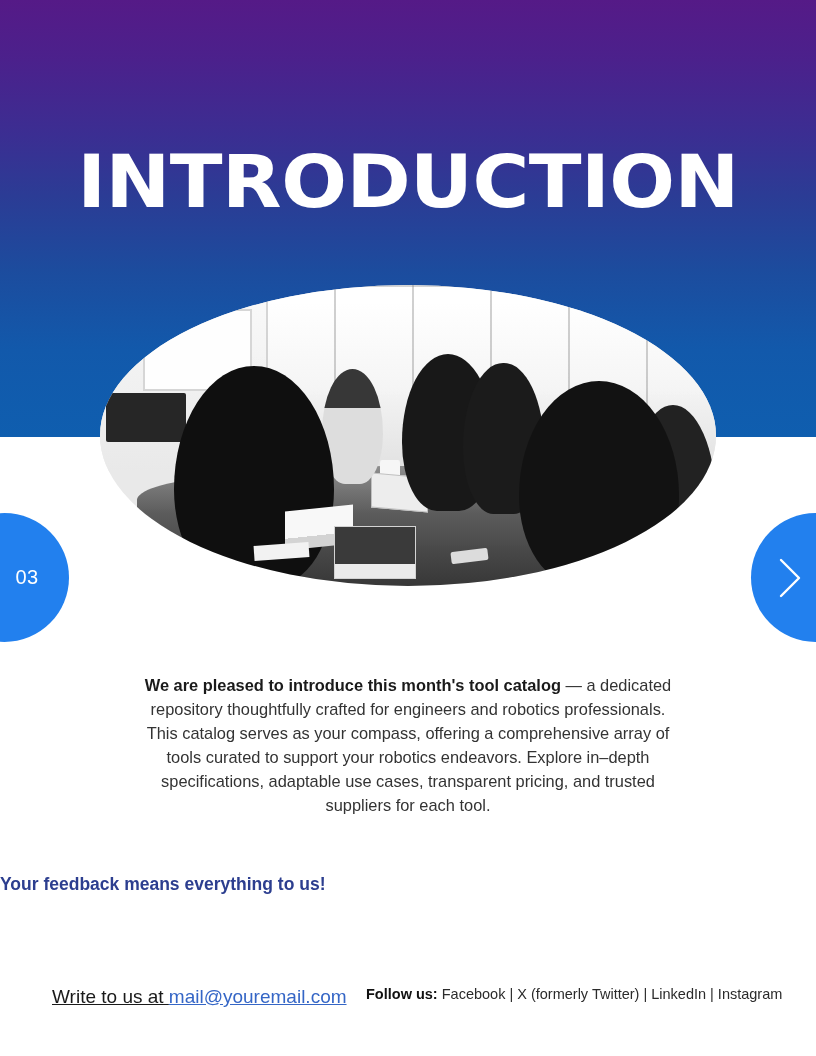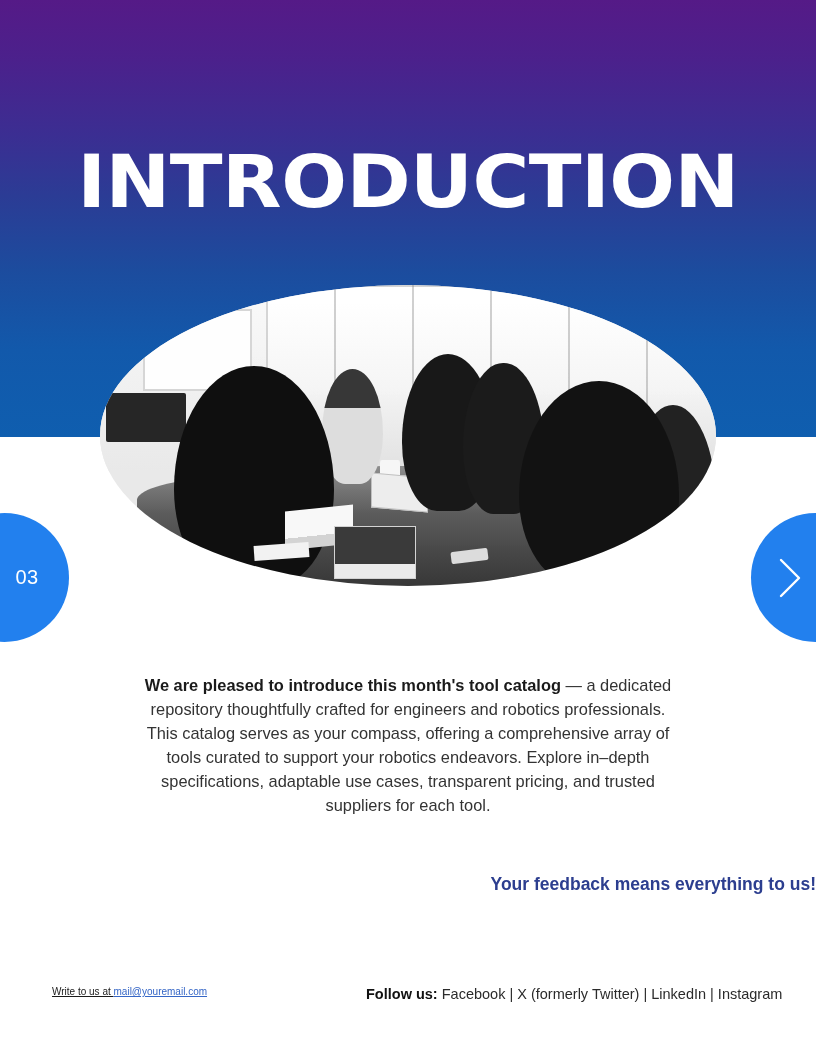--- a/index.html
+++ b/index.html
@@ -192,32 +192,32 @@
   .body-copy .lead {
     font-weight: 700;
     color: #1a1a1a;
   }
 
   .feedback-line {
     position: absolute;
     left: 0;
     top: 874px;
     width: 816px;
-    text-align: right;
+    text-align: left;
     color: #2C3E8F;
     font-size: 17.5px;
     font-weight: 700;
   }
 
   
   .footer-left {
     position: absolute;
     left: 52px;
     top: 986px;
-    font-size: 10px;
+    font-size: 19px;
     color: #1a1a1a;
     white-space: nowrap;
   }
   .footer-left .wtu {
     text-decoration: underline;
     color: #1a1a1a;
   }
   .footer-left .mail {
     text-decoration: underline;
     color: #3566C6;

